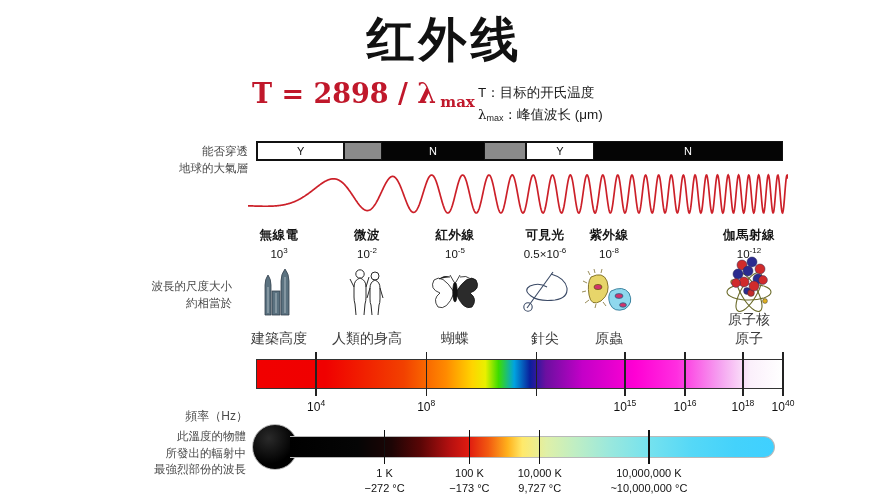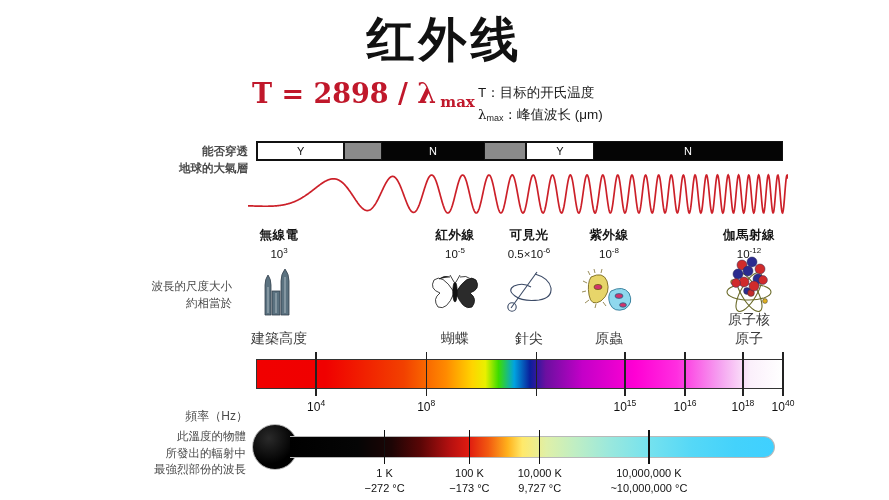--- a/index.html
+++ b/index.html
@@ -148,21 +148,21 @@
 
   <div class="formula">
     <span>T = 2898 / λ</span><span class="sub">max</span>
   </div>
 
   <div class="legend">
     <div>T：目标的开氏温度</div>
     <div><span class="lam">λ</span><span class="lsub">max</span><span>：峰值波长 (μm)</span></div>
   </div>
 
-  <div class="rowlabel" style="left:148px;top:143px;width:100px;font-weight:bold;">
+  <div class="rowlabel" style="left:148px;top:143px;width:100px;">
     <div>能否穿透</div>
     <div>地球的大氣層</div>
   </div>
 
   <div class="atmos" id="atmos-bar">
       <div class="seg yes" style="width: 16.6%;">Y</div>
       <div class="seg gray" style="width: 7.2%;"></div>
       <div class="seg no" style="width: 19.4%;">N</div>
       <div class="seg gray" style="width: 8%;"></div>
       <div class="seg yes" style="width: 13%;">Y</div>
@@ -190,38 +190,55 @@
         <path d="M22 48 V14 Q22 7 26 2 Q30 7 30 14 V48 Z"></path>
         <rect x="13" y="24" width="8" height="24"></rect>
             </g>
         <g stroke="#cfd8de" stroke-width="0.7">
               <path d="M9 20 V46 M26 10 V46 M17 26 V46"></path>
             </g>
           </svg>
         </div>
         <div class="scale">建築高度</div>
       </div>
+      <div class="cat" style="left: 88px;">
+        <div class="name">微波</div>
+        <div class="wl">10<sup>-2</sup></div>
+        <div class="icon">
+          <svg width="42" height="50" viewBox="0 0 42 50">
+            <g fill="#fff" stroke="#2a2a2a" stroke-width="1">
+        <circle cx="14" cy="7" r="4.2"></circle>
+              <path d="M14 11 q-6 2 -6 9 l0 10 q0 4 1 7 l1 11 M14 11 q6 2 6 9 l0 10 q0 4 -1 7 l-1 11"></path>
+        <path d="M8 20 l-4 -8 M20 20 l3 -10"></path>
+        <circle cx="29" cy="9" r="4"></circle>
+              <path d="M29 13 q-5 2 -5 8 l0 11 q0 4 1 6 l1 10 M29 13 q5 2 5 8 l0 11 q0 4 -1 6 l-1 10"></path>
+        <path d="M24 21 l-3 10 M34 21 l3 10"></path>
+            </g>
+          </svg>
+        </div>
+        <div class="scale">人類的身高</div>
+      </div>
       <div class="cat" style="left: 176px;">
         <div class="name">紅外線</div>
         <div class="wl">10<sup>-5</sup></div>
         <div class="icon">
           <svg width="50" height="42" viewBox="0 0 50 42">
             <g stroke="#111" stroke-width="0.8">
         <path d="M24 21 Q12 2 4 9 Q-1 18 10 22 Q2 28 8 36 Q17 40 24 22 Z" fill="#ffffff"></path>
         <path d="M26 21 Q38 2 46 9 Q51 18 40 22 Q48 28 42 36 Q33 40 26 22 Z" fill="#2b2b2b"></path>
         <path d="M20 6 Q14 4 9 8" fill="#2b2b2b"></path>
               <path d="M30 6 Q36 4 41 8" fill="#ffffff"></path>
         <ellipse cx="25" cy="21" rx="2.2" ry="10" fill="#111"></ellipse>
         <path d="M24 11 l-4 -7 M26 11 l4 -7" fill="none"></path>
             </g>
           </svg>
         </div>
         <div class="scale">蝴蝶</div>
       </div>
-      <div class="cat" style="left: 250px;">
+      <div class="cat" style="left: 266px;">
         <div class="name">可見光</div>
         <div class="wl">0.5×10<sup>-6</sup></div>
         <div class="icon">
           <svg width="56" height="48" viewBox="0 0 56 48">
             <g fill="none" stroke="#3b4a66" stroke-width="1.1">
         <path d="M36 4 L10 40"></path>
               <path d="M34 6 Q48 10 50 20 Q51 30 38 32 Q22 34 14 28 Q6 22 13 18 Q22 14 30 19"></path>
         <circle cx="11" cy="39" r="4.2"></circle>
             </g>
           </svg>

